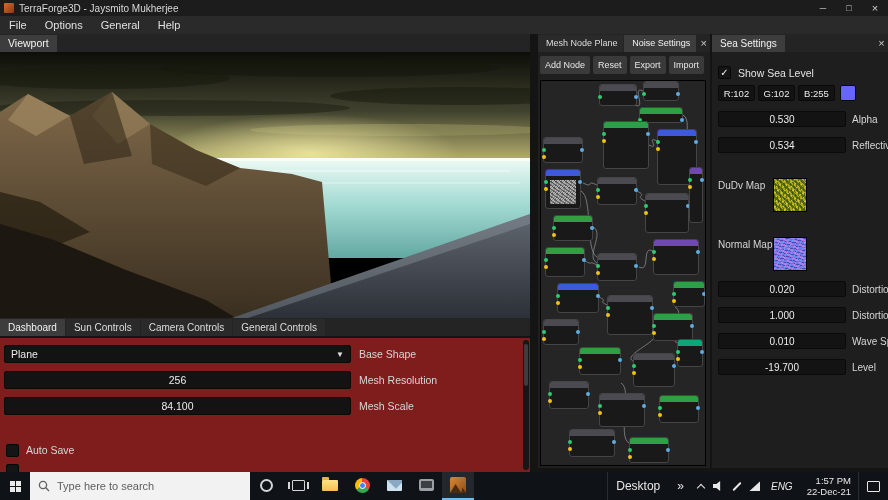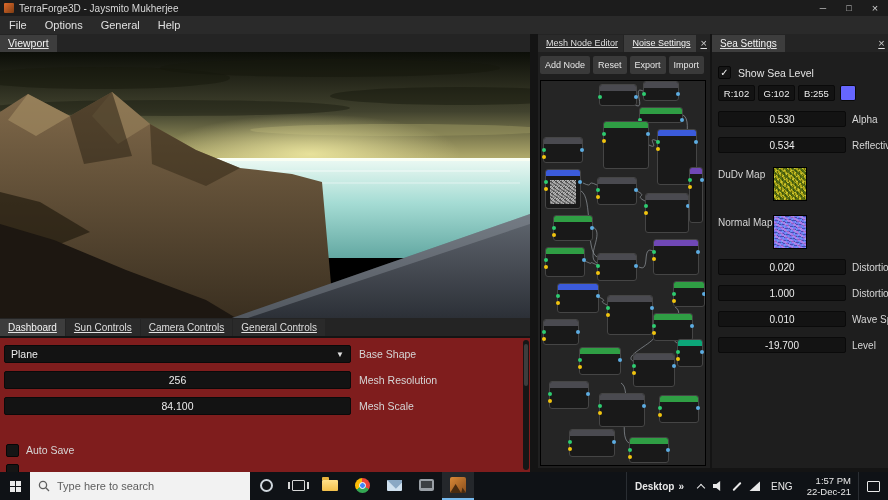--- a/index.html
+++ b/index.html
@@ -15,21 +15,21 @@
   .win-btn { width:26px; height:16px; display:flex; align-items:center; justify-content:center;
     font-size:9px; color:#cfcfcf; }
   .win-btn:last-child { font-size:11px; }
 
   
   .menubar { position:absolute; left:0; top:16px; width:888px; height:18px; background:#2a2a2a;
     display:flex; align-items:center; font-size:11px; color:#e0e0e0; }
   .menu-item { padding:0 9px; line-height:18px; }
 
   
-  .tabbar { position:absolute; height:18px; background:#242424; display:flex; align-items:flex-end;text-decoration:underline; }
+  .tabbar { position:absolute; height:18px; background:#242424; display:flex; align-items:flex-end; }
   .tab { height:17px; line-height:17px; padding:0 8px; background:#2a2a2a; color:#dedede;
     margin-right:1px; white-space:nowrap; overflow:hidden; }
   .tab.active { background:#3d3d3d; color:#f2f2f2; }
   .tab-close { width:13px; height:17px; line-height:16px; text-align:center; color:#cccccc; font-size:11px; }
 
   
   .vp-tabbar { left:0; top:34px; width:530px; font-size:10.5px; }
   .viewport { position:absolute; left:0; top:52px; width:530px; height:266px; background:#000; }
   .viewport svg { display:block; width:100%; height:100%; }
 
@@ -74,21 +74,21 @@
   .sea-check .slabel2 { margin-left:7px; font-size:10.5px; color:#e2e2e2; }
   .sea-color-label { margin-top:13px; font-size:10.5px; color:#e2e2e2; }
   .rgb-row { display:flex; align-items:center; gap:3px; margin-top:6px; }
   .rgb-field { width:37px; height:16px; background:#131313; border:1px solid #0a0a0a; border-radius:2px;
     font-size:9.5px; color:#ececec; display:flex; align-items:center; justify-content:center; }
   .swatch { width:16px; height:16px; border-radius:2px; border:1px solid #0a0a0a; margin-left:2px; }
   .srow { display:flex; align-items:center; margin-top:10px; height:16px; }
   .sfield { width:128px; height:16px; background:#131313; border:1px solid #0a0a0a; border-radius:2px;
     font-size:10px; color:#ececec; display:flex; align-items:center; justify-content:center; flex:none; }
   .slabel { margin-left:6px; font-size:10px; color:#d6d6d6; white-space:nowrap; overflow:hidden; flex:1; }
-  .maprow { display:flex; align-items:flex-start; margin-top:14px; }
+  .maprow { display:flex; align-items:flex-start; margin-top:25px; }
   .maplabel { width:55px; font-size:10px; color:#d6d6d6; padding-top:2px; }
   .thumb { width:34px; height:34px; border:1px solid #000; flex:none; }
   .dudv { background-color:#a9a516;
     background-image:repeating-linear-gradient(42deg,rgba(30,70,10,.6) 0 2px,transparent 2px 5px),
       repeating-linear-gradient(-33deg,rgba(235,225,70,.55) 0 1px,transparent 1px 4px),
       repeating-linear-gradient(78deg,rgba(10,30,5,.45) 0 1px,transparent 1px 3px); }
   .normal { background-color:#7678f2;
     background-image:repeating-linear-gradient(35deg,rgba(255,130,220,.4) 0 2px,transparent 2px 5px),
       repeating-linear-gradient(-65deg,rgba(80,230,255,.35) 0 1px,transparent 1px 4px),
       repeating-linear-gradient(10deg,rgba(30,30,120,.5) 0 1px,transparent 1px 3px); }
@@ -119,31 +119,31 @@
   .mail-icon { width:15px; height:11px; background:#cfe0ee; border-radius:1px; position:relative; overflow:hidden; }
   .mail-icon:before { content:""; position:absolute; left:0; top:-6px; width:15px; height:11px;
     background:#8aa8c4; transform:rotate(45deg); }
   .monitor-icon { width:15px; height:12px; background:#9aa0a6; border-radius:2px; position:relative; }
   .monitor-icon:before { content:""; position:absolute; left:2px; top:2px; right:2px; bottom:3px; background:#3c4043; }
   .tf-icon { width:16px; height:16px; background:linear-gradient(135deg,#d98836,#8a4f1d); border-radius:2px;
     position:relative; overflow:hidden; }
   .tf-icon:before { content:""; position:absolute; left:0; bottom:0; width:16px; height:9px;
     background:#4a2c10; clip-path:polygon(0 100%, 35% 0, 70% 100%, 78% 40%, 100% 100%); }
   .tb-spacer { flex:1; }
-  .tb-desktop { display:flex; align-items:center; gap:4px; font-size:10px; color:#e8e8e8; padding:0 8px;
-    height:28px; border-left:1px solid #2a2e33;font-weight:bold; }
+  .tb-desktop { display:flex; align-items:center; gap:17px; font-size:12px; color:#e8e8e8; padding:0 8px;
+    height:28px; border-left:1px solid #2a2e33; }
   .tb-tray { display:flex; align-items:center; height:28px; }
   .tray-ico { width:18px; height:28px; display:flex; align-items:center; justify-content:center; }
   .chev-up { width:6px; height:6px; border-left:1.5px solid #e8e8e8; border-top:1.5px solid #e8e8e8;
     transform:rotate(45deg); margin-top:3px; }
   .vol-ico { width:12px; height:11px; background:#e8e8e8;
     clip-path:polygon(0 32%, 28% 32%, 60% 4%, 60% 96%, 28% 68%, 0 68%); }
   .pen-ico { width:2px; height:11px; background:#e8e8e8; border-radius:1px; transform:rotate(45deg); }
   .net-ico { width:11px; height:10px; background:#e8e8e8; clip-path:polygon(0 100%, 100% 0, 100% 100%); }
-  .tb-lang { font-size:10px; color:#e8e8e8; padding:0 7px; }
+  .tb-lang { font-size:10px; color:#e8e8e8; padding:0 7px;font-style:italic; }
   .tb-clock { font-size:9.5px; color:#e8e8e8; text-align:right; line-height:11px; padding:0 7px; }
   .tb-notif { width:30px; height:28px; display:flex; align-items:center; justify-content:center;
     border-left:1px solid #2a2e33; }
   .notif-ico { width:13px; height:11px; border:1.5px solid #e8e8e8; border-radius:1px; }
 </style>
 </head>
 <body>
 
 <div class="screen">
 
@@ -248,21 +248,21 @@
     </div>
     <div class="dcheckrow partial">
       <span class="checkbox"></span>
     </div>
     <div class="vscroll">
         <div class="vthumb"></div>
       </div>
   </div>
 
   <div class="tabbar mid-tabbar">
-    <div class="tab">Mesh Node Editor</div>
+    <div class="tab">Mesh Node Plane</div>
     <div class="tab active">Noise Settings</div>
     <div class="tab-close">×</div>
   </div>
   <div class="mid-body">
     <div class="btnrow">
       <div class="nbtn">Add Node</div>
       <div class="nbtn">Reset</div>
       <div class="nbtn">Export</div>
       <div class="nbtn">Import</div>
     </div>

